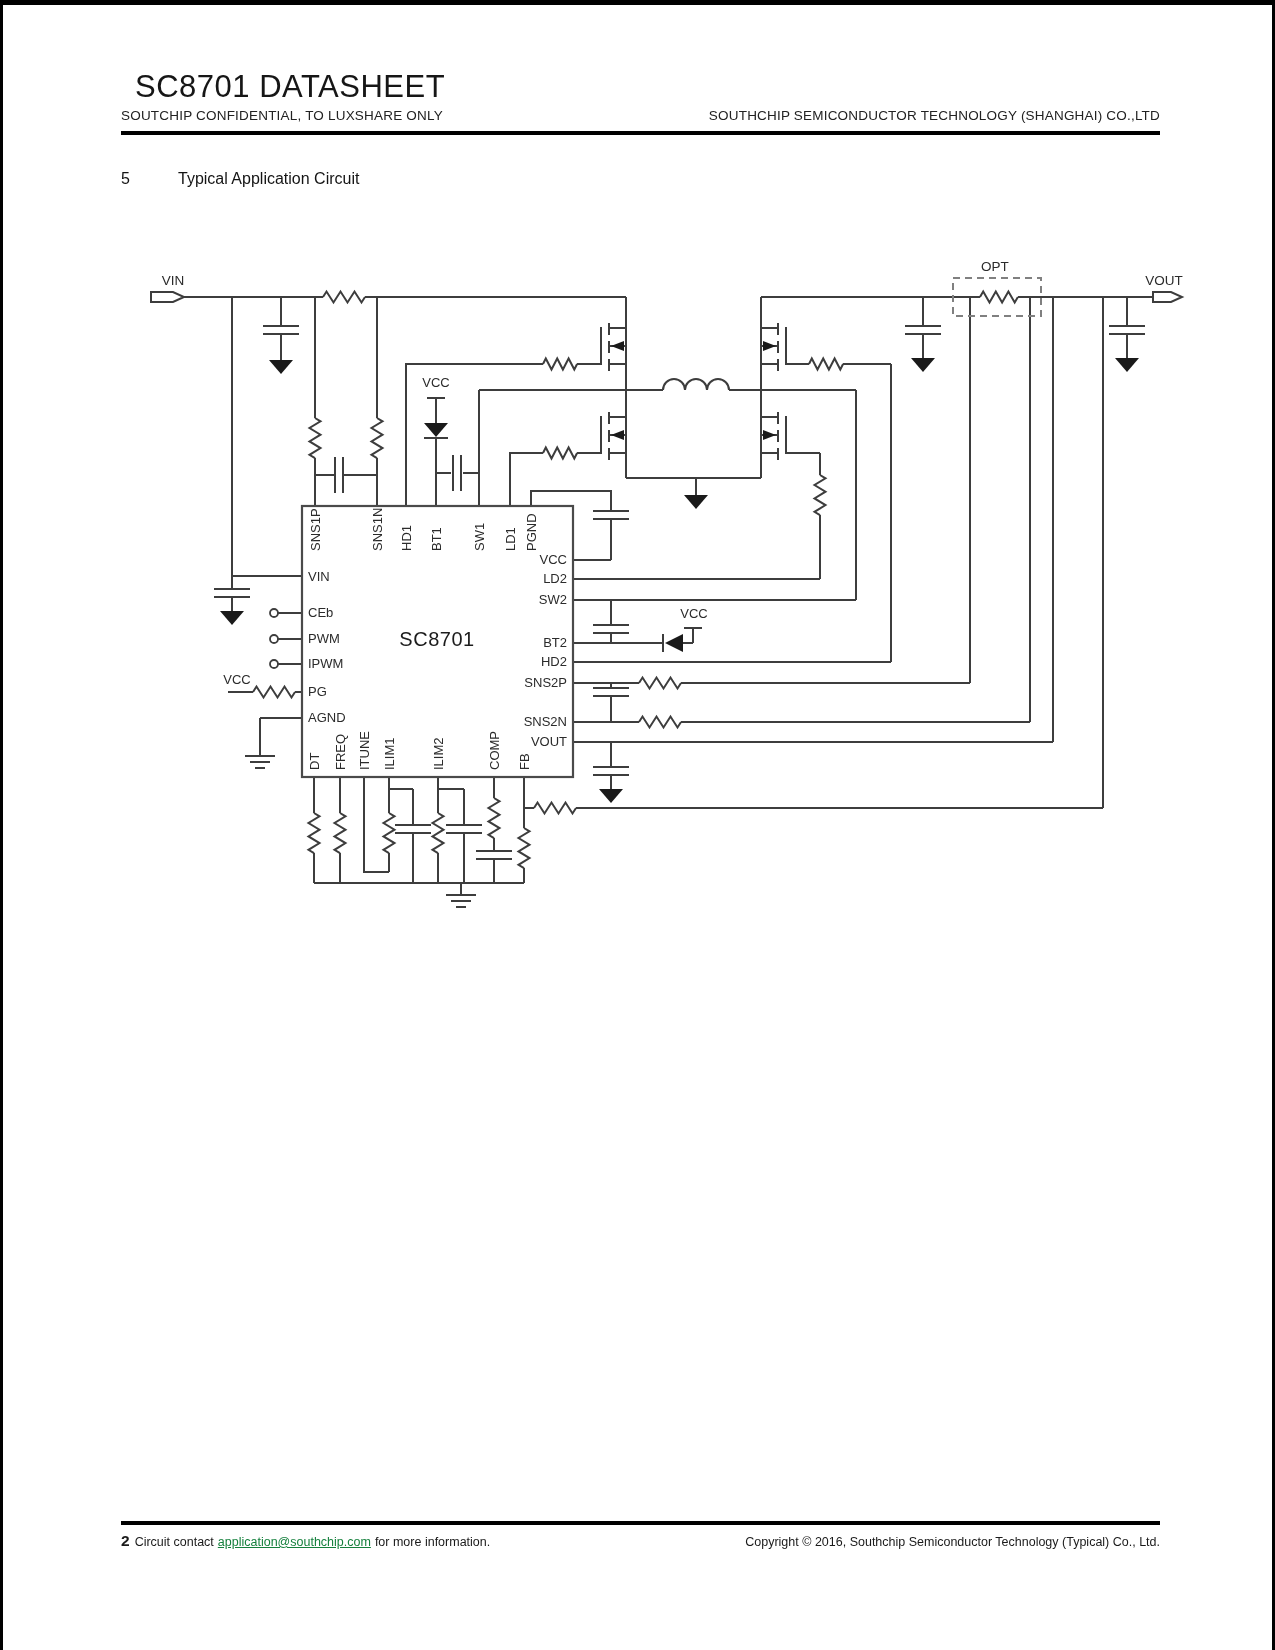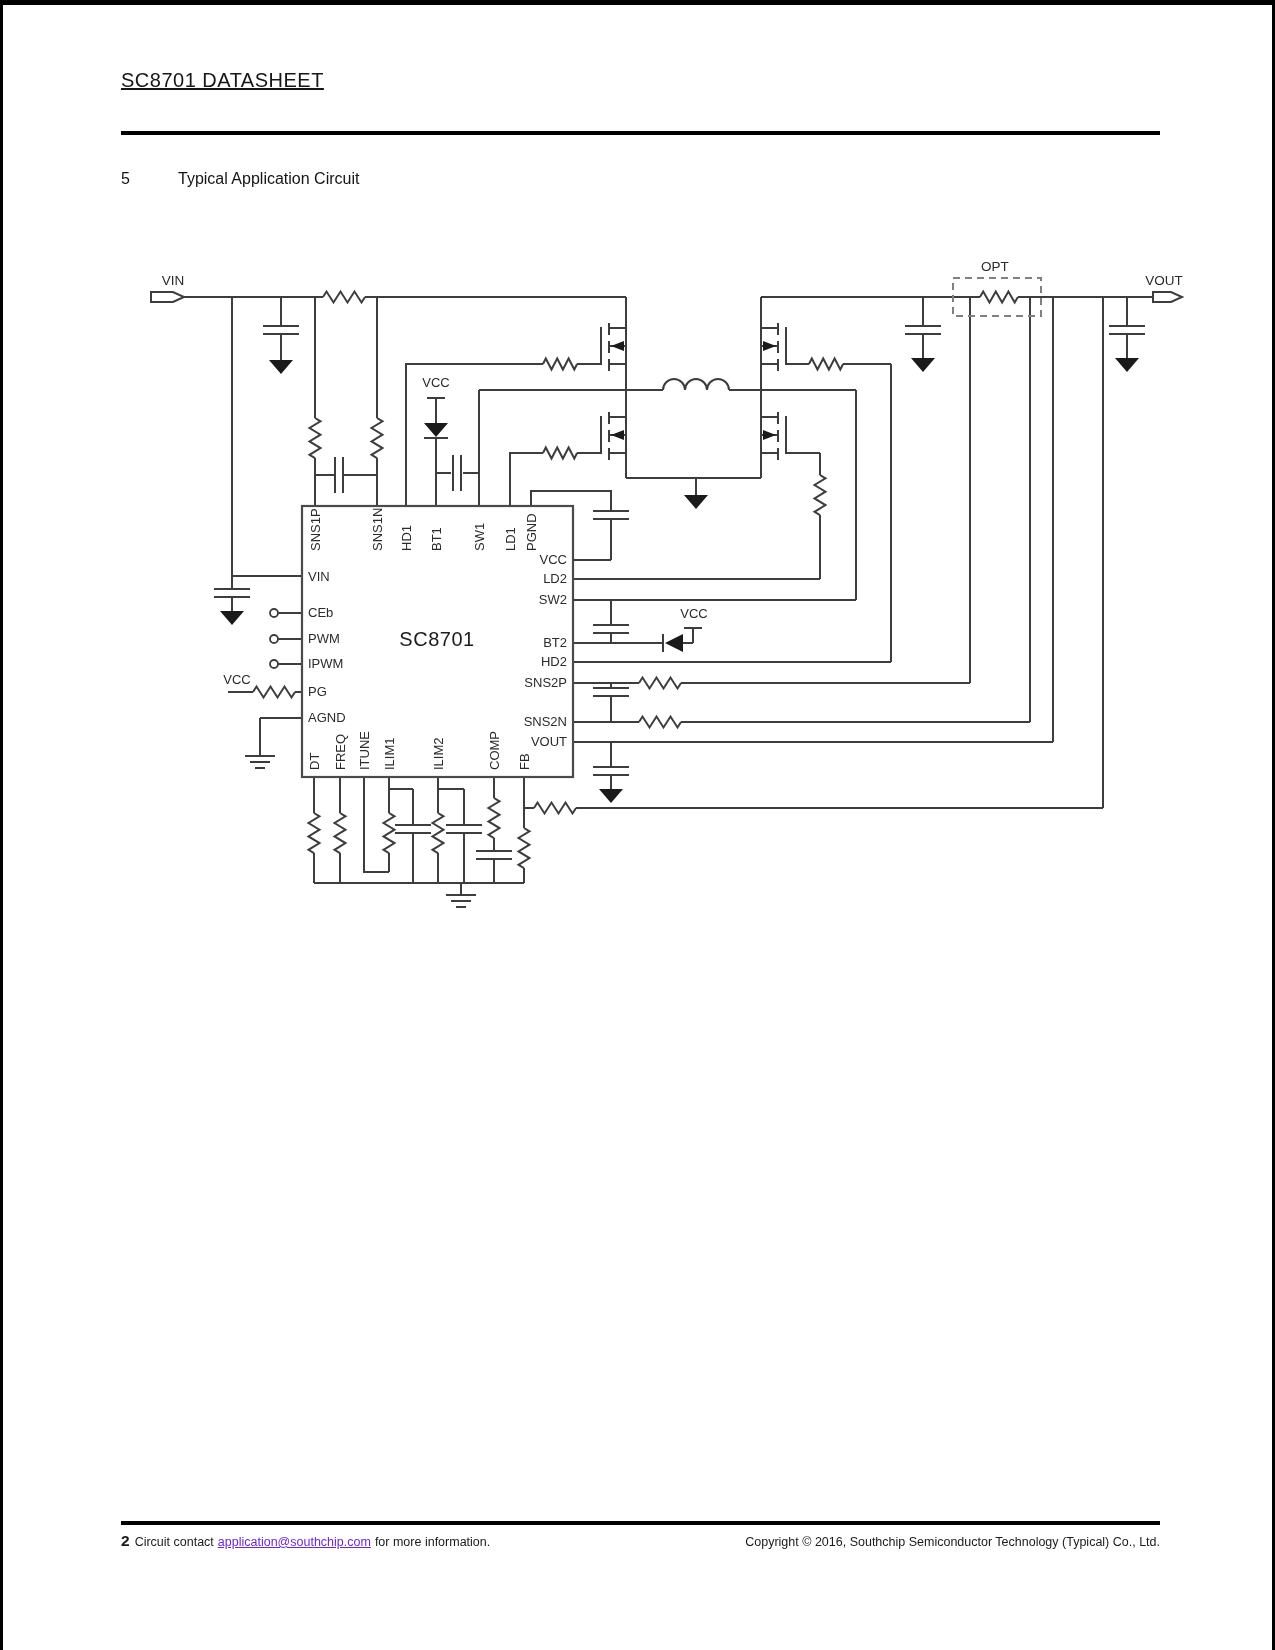--- a/index.html
+++ b/index.html
@@ -1,51 +1,55 @@
 <!DOCTYPE html>
 <html><head>
 <meta charset="utf-8">
 <style>
   html,body{margin:0;padding:0;background:#fff;}
   .page{
     position:relative;width:1275px;height:1650px;background:#fff;overflow:hidden;
     box-sizing:border-box;border-top:5px solid #000;border-left:3px solid #000;border-right:3px solid #000;
     font-family:"Liberation Sans",sans-serif;color:#1a1a1a;
   }
-  .doc-title{position:absolute;left:118px;top:64px;font-size:20px;letter-spacing:.5px;color:#161616;text-decoration:underline;}
+  .doc-title{position:absolute;left:132px;top:64px;font-size:31px;letter-spacing:.5px;color:#161616;}
   .subrow{position:absolute;left:118px;top:103px;width:1039px;display:flex;justify-content:space-between;
     font-size:13.5px;letter-spacing:.2px;color:#222;}
   .rule{position:absolute;left:118px;width:1039px;height:4px;background:#000;}
   .rule-top{top:126px;}
   .rule-bottom{top:1516px;}
   .section-heading{position:absolute;left:118px;top:165px;font-size:16px;color:#141414;}
   .section-number{display:inline-block;width:57px;}
   .schematic-svg{position:absolute;left:0;top:0;width:1275px;height:930px;}
   .footer-row{position:absolute;left:118px;top:1527px;width:1039px;display:flex;justify-content:space-between;
     align-items:baseline;font-size:12.5px;color:#1a1a1a;}
   .footer-page-num{font-weight:bold;font-size:15.5px;margin-right:5px;}
-  .footer-link{color:#6d28d9;margin:0 4px;}
+  .footer-link{color:#15803d;margin:0 4px;}
   
   .w{fill:none;stroke:#3d3d3d;stroke-width:2;}
   .f{fill:#1a1a1a;stroke:none;}
   .icbox{fill:#ffffff;stroke:#4a4a4a;stroke-width:2.2;}
   .flag{fill:#ffffff;stroke:#3d3d3d;stroke-width:2;}
   .dash{fill:none;stroke:#808080;stroke-width:2;stroke-dasharray:7 5;}
   .oc{fill:#ffffff;stroke:#3d3d3d;stroke-width:1.8;}
   text{font-family:"Liberation Sans",sans-serif;fill:#2b2b2b;}
   .plab{font-size:13px;}
   .netlab{font-size:13.5px;}
   .icname{font-size:20px;letter-spacing:.5px;fill:#1c1c1c;}
 </style>
 </head>
 <body>
 
 <div class="page">
 
   <div class="doc-title">SC8701 DATASHEET</div>
+  <div class="subrow">
+    <span>SOUTCHIP CONFIDENTIAL, TO LUXSHARE ONLY</span>
+    <span>SOUTHCHIP SEMICONDUCTOR TECHNOLOGY (SHANGHAI) CO.,LTD</span>
+  </div>
   <div class="rule rule-top"></div>
 
   <div class="section-heading">
     <span class="section-number">5</span><span>Typical Application Circuit</span>
   </div>
 
   <svg class="schematic-svg" viewBox="0 0 1275 930">
 
     <g>
       <polygon class="flag" points="148,287 170,287 181,292 170,297 148,297"></polygon>

